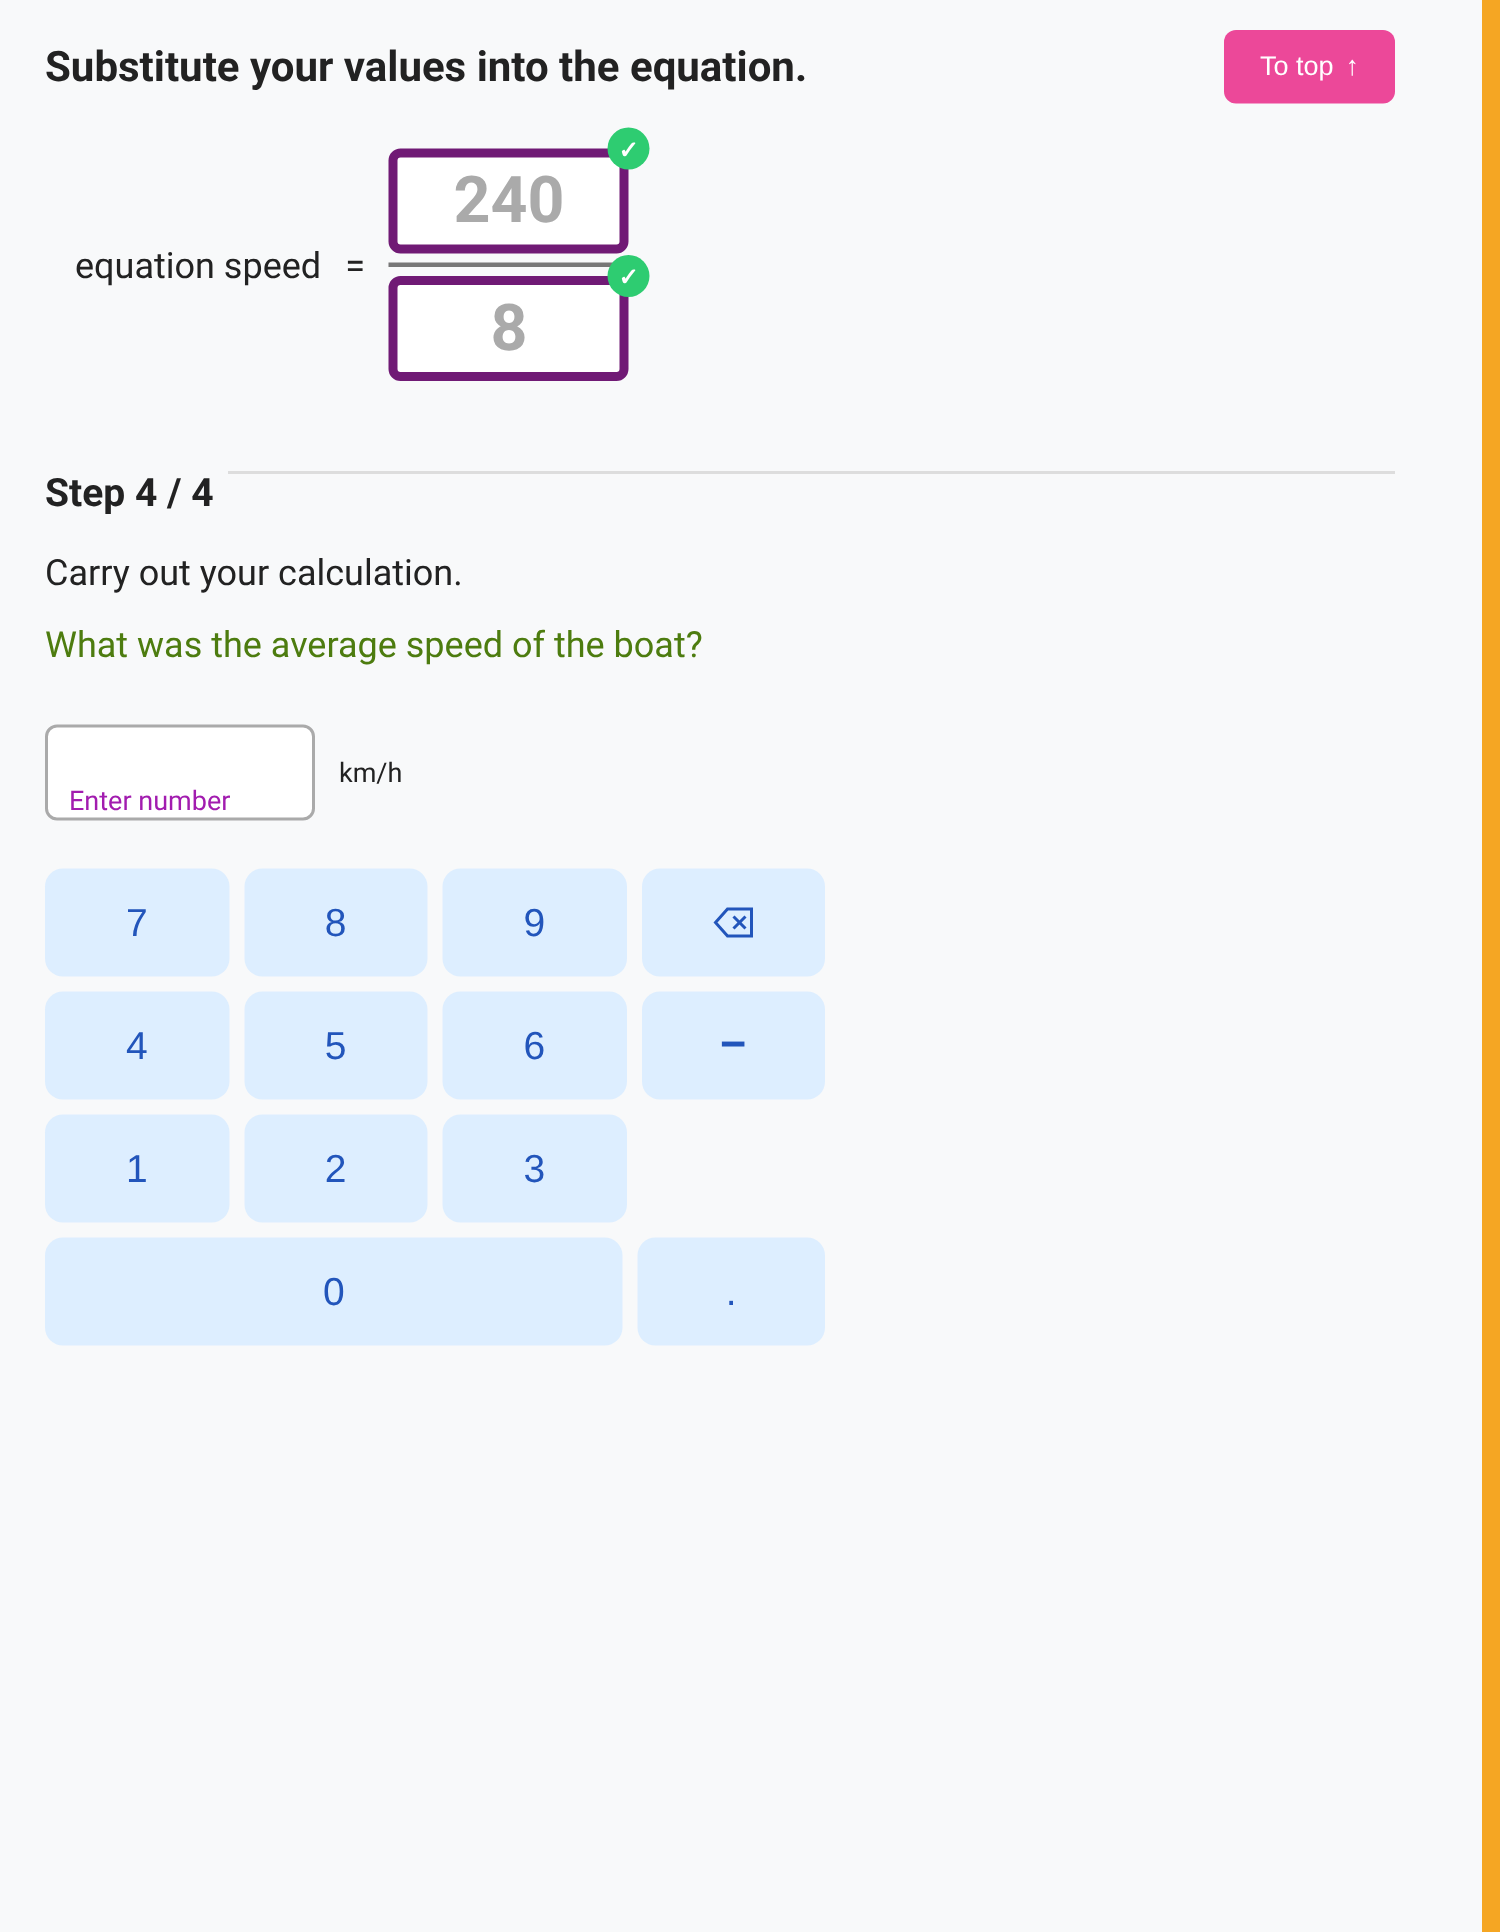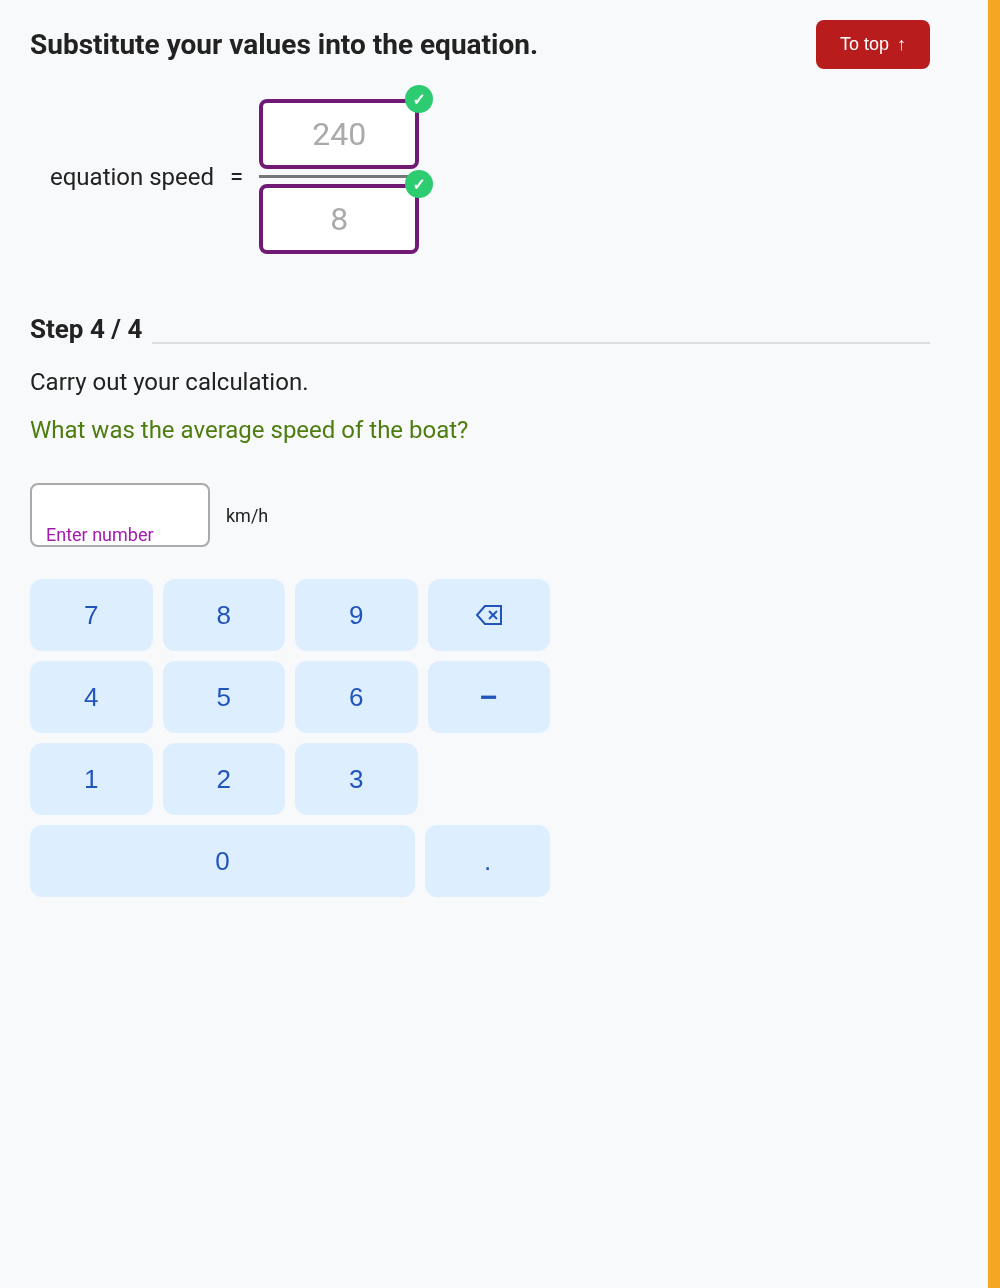--- a/index.html
+++ b/index.html
@@ -42,21 +42,21 @@
     }
 
     .instruction-text {
       font-size: 28px;
       color: #222;
       font-weight: 700;
       padding-top: 8px;
     }
 
     .to-top-btn {
-      background: #b91c1c;
+      background: #ec4899;
       color: white;
       border: none;
       border-radius: 8px;
       padding: 14px 24px;
       font-size: 18px;
       font-weight: 500;
       cursor: pointer;
       display: flex;
       align-items: center;
       gap: 8px;
@@ -94,29 +94,30 @@
       position: relative;
     }
 
     .input-box-wrapper {
       position: relative;
     }
 
     .input-box {
       width: 160px;
       height: 70px;
-      border: 4px solid #701a75;
+      border: 6px solid #701a75;
       border-radius: 8px;
       background: white;
       display: flex;
       align-items: center;
       justify-content: center;
-      font-size: 32px;
+      font-size: 43px;
       color: #aaa;
       position: relative;
+      font-weight: bold;
     }
 
     .check-icon {
       position: absolute;
       top: -14px;
       right: -14px;
       width: 28px;
       height: 28px;
       background: #2ecc71;
       border-radius: 50%;
@@ -136,21 +137,21 @@
     }
 
     
     .step-section {
       margin-top: 60px;
       margin-bottom: 20px;
     }
 
     .step-header {
       display: flex;
-      align-items: flex-end;
+      align-items: flex-start;
       gap: 10px;
       margin-bottom: 24px;
     }
 
     .step-title {
       font-size: 26px;
       font-weight: 700;
       color: #222;
       white-space: nowrap;
     }

